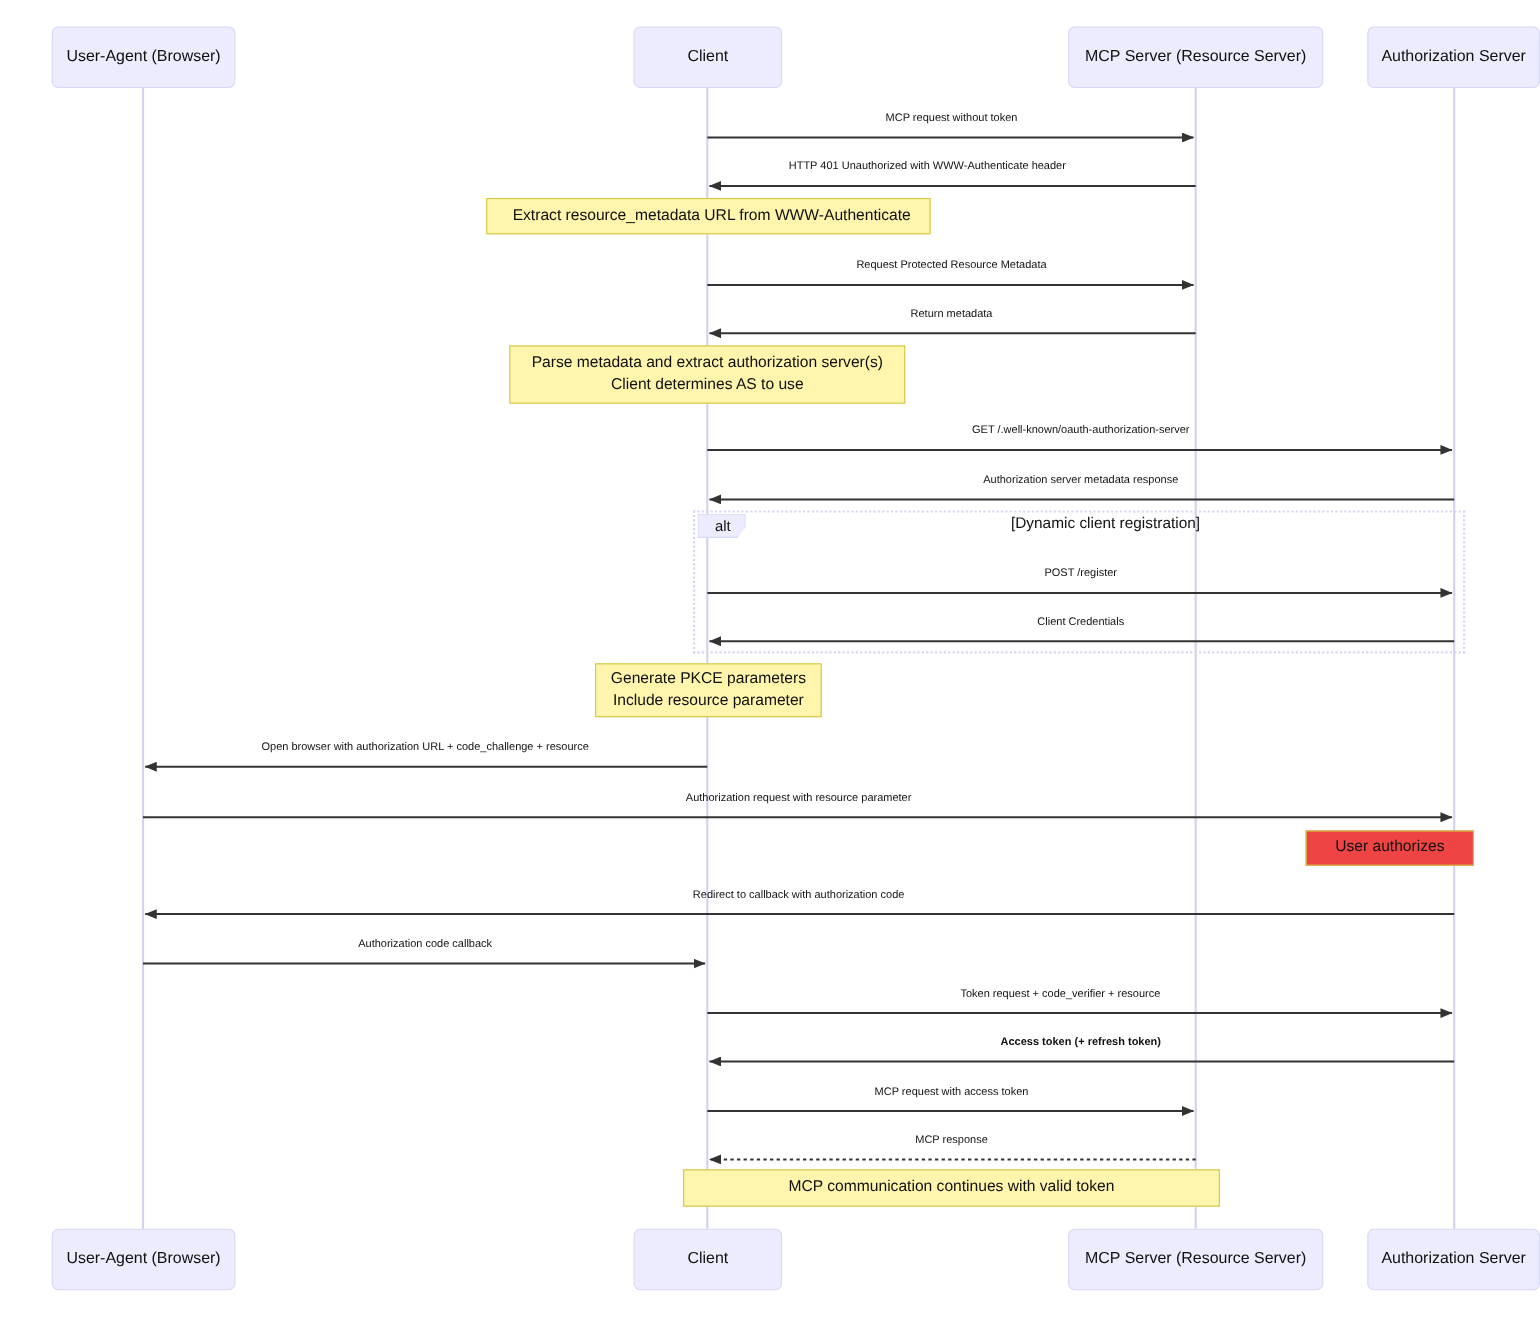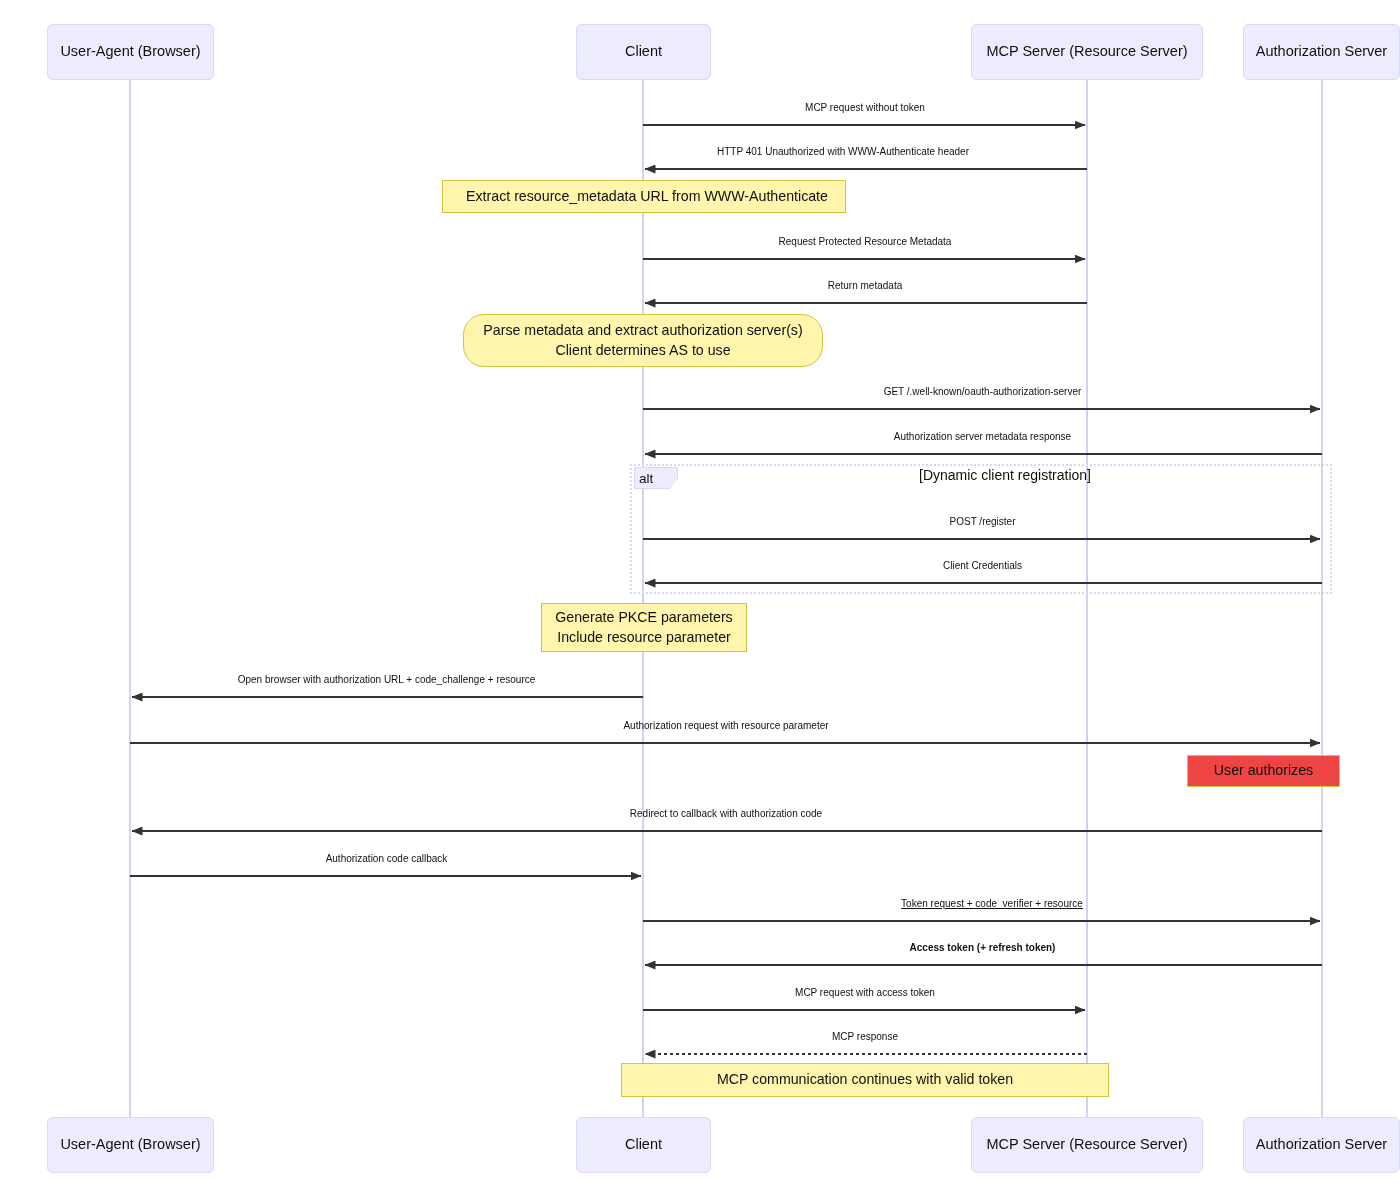--- a/index.html
+++ b/index.html
@@ -78,21 +78,21 @@
   }
   .frag-tab {
     position: absolute;
     box-sizing: border-box;
     background: #ececfe;
     border: 1px solid #d7d7f7;
     font-size: 13.5px;
     color: #111111;
     display: flex;
     align-items: center;
-    padding-left: 4px;
+    padding-left: 15px;
     border-radius: 0 0 10px 0;
     clip-path: polygon(0 0, 100% 0, 100% 55%, 82% 100%, 0 100%);
   }
   .frag-cond {
     position: absolute;
     font-size: 14px;
     color: #111111;
     white-space: nowrap;
     transform: translateX(-50%);
   }
@@ -170,31 +170,31 @@
       <div class="msg-label" style="left: 834px; top: 237px;">Request Protected Resource Metadata</div>
       <div class="msg-label" style="left: 834px; top: 281px;">Return metadata</div>
       <div class="msg-label" style="left: 951.5px; top: 387px;">GET /.well-known/oauth-authorization-server</div>
       <div class="msg-label" style="left: 951.5px; top: 432px;">Authorization server metadata response</div>
       <div class="msg-label" style="left: 951.5px; top: 517px;">POST /register</div>
       <div class="msg-label" style="left: 951.5px; top: 561px;">Client Credentials</div>
       <div class="msg-label" style="left: 355.5px; top: 675px;">Open browser with authorization URL + code_challenge + resource</div>
       <div class="msg-label" style="left: 695px; top: 721px;">Authorization request with resource parameter</div>
       <div class="msg-label" style="left: 695px; top: 809px;">Redirect to callback with authorization code</div>
       <div class="msg-label" style="left: 355.5px; top: 854px;">Authorization code callback</div>
-      <div class="msg-label" style="left: 961px; top: 899px; text-decoration: underline;">Token request + code_verifier + resource</div>
+      <div class="msg-label" style="left: 933px; top: 899px;">Token request + code_verifier + resource</div>
       <div class="msg-label" style="left: 951.5px; top: 943px; font-weight: bold;">Access token (+ refresh token)</div>
       <div class="msg-label" style="left: 834px; top: 988px;">MCP request with access token</div>
       <div class="msg-label" style="left: 834px; top: 1032px;">MCP response</div>
     </div>
 
   <div id="notes">
       <div class="note" style="left: 411px; top: 180px; width: 404px; height: 33px; background: rgb(255, 245, 173); border-color: rgb(210, 197, 64); padding-left: 18px;">
         <span>Extract resource_metadata URL from WWW-Authenticate</span>
       </div>
-      <div class="note" style="left: 432px; top: 314px; width: 360px; height: 53px; background: rgb(255, 245, 173); border-color: rgb(210, 197, 64); border-radius: 21px;">
+      <div class="note" style="left: 432px; top: 314px; width: 360px; height: 53px; background: rgb(255, 245, 173); border-color: rgb(210, 197, 64);">
         <span>Parse metadata and extract authorization server(s)</span>
         <span>Client determines AS to use</span>
       </div>
       <div class="note" style="left: 510px; top: 603px; width: 206px; height: 49px; background: rgb(255, 245, 173); border-color: rgb(210, 197, 64);">
         <span>Generate PKCE parameters</span>
         <span>Include resource parameter</span>
       </div>
       <div class="note" style="left: 1156px; top: 755px; width: 153px; height: 32px; background: #ef4444; border-color: rgb(210, 197, 64);">
         <span>User authorizes</span>
       </div>

